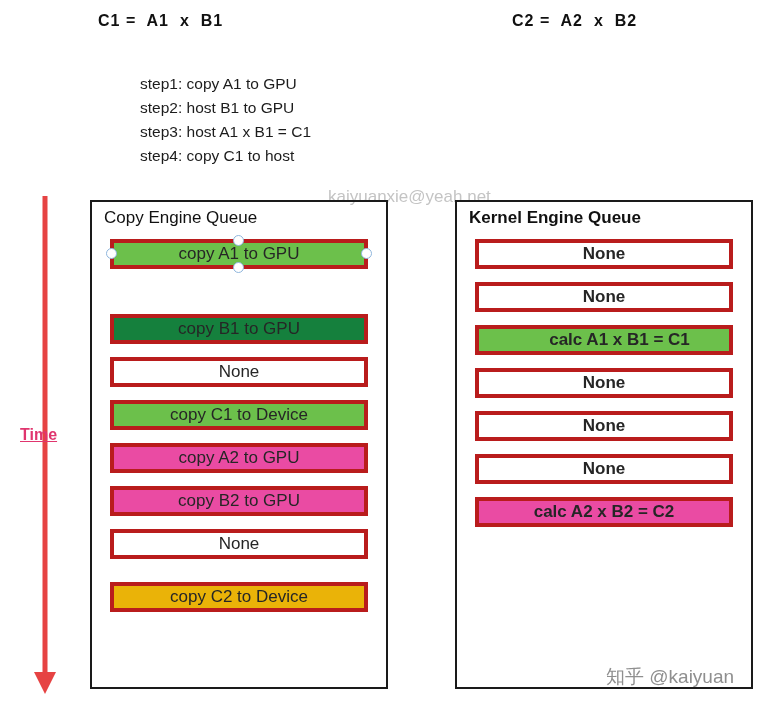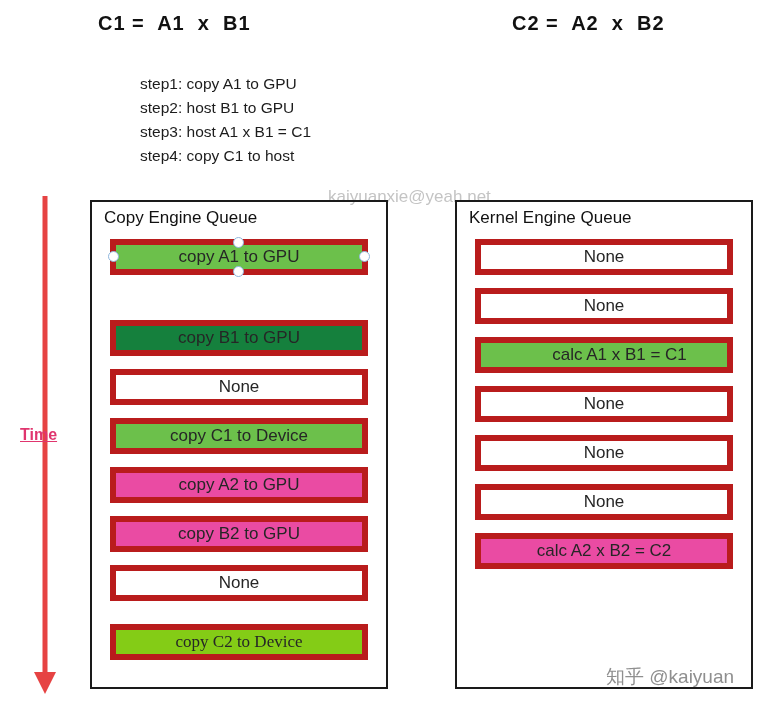--- a/index.html
+++ b/index.html
@@ -6,21 +6,21 @@
   body{
     position:relative;
     width:772px;height:711px;
     background:#ffffff;
     font-family:"Liberation Sans", sans-serif;
     color:#1f1f1f;
     overflow:hidden;
   }
   .abs{position:absolute;}
   .eq-header{
-    font-size:20px;font-weight:bold;color:#111;
+    font-size:16px;font-weight:bold;color:#111;
     white-space:pre;letter-spacing:1px;
   }
   #steps{left:140px;top:56px;font-size:15.5px;line-height:24px;color:#1c1c1c;margin-top:16px;}
   .step-line{white-space:pre;}
   #watermark-center{
     left:328px;top:187px;font-size:17px;color:#c4c4c4;z-index:0;white-space:pre;
   }
   #watermark-bottom{
     left:606px;top:664px;font-size:19px;color:#8f8f8f;z-index:5;white-space:pre;
   }
@@ -29,33 +29,33 @@
   #time-label{left:20px;top:426px;font-size:16px;font-weight:bold;text-decoration:underline;}
   
   .queue-box{
     width:298px;height:489px;
     border:2px solid #1a1a1a;
     background:transparent;
     box-sizing:border-box;
     z-index:1;
   }
   #copy-queue-box{left:90px;top:200px;}
-  #kernel-queue-box{left:455px;top:200px;}
+  #kernel-queue-box{left:455px;top:200px;font-weight:bold;}
   .queue-title{
     position:absolute;top:6px;left:12px;
     font-size:17px;color:#111;
   }
   .rows{
     position:absolute;top:37px;left:0;right:0;
     display:flex;flex-direction:column;align-items:center;gap:13px;
   }
   .row{
     position:relative;
-    width:258px;height:36px;
-    border:6px solid #b91c1c;
+    width:258px;height:30px;
+    border:4px solid #b91c1c;
     box-sizing:border-box;
     background:#ffffff;
     display:flex;align-items:center;justify-content:center;
     font-size:17px;color:#262626;
   }
   .rows .row:nth-child(8){margin-top:10px;}
   
   .handle{
     position:absolute;
     width:9px;height:9px;border-radius:50%;
@@ -112,21 +112,21 @@
     </div>
     <div class="row" style="background: rgb(234, 75, 163);">
       <span>copy A2 to GPU</span>
     </div>
     <div class="row" style="background: rgb(234, 75, 163);">
       <span>copy B2 to GPU</span>
     </div>
     <div class="row" style="background: rgb(255, 255, 255);">
       <span>None</span>
     </div>
-    <div class="row" style="background: #84cc16; font-family: Liberation Serif, serif;">
+    <div class="row" style="background: #eab308;">
       <span>copy C2 to Device</span>
     </div>
   </div>
 </div>
 
 <div class="abs queue-box" id="kernel-queue-box">
   <div class="queue-title">Kernel Engine Queue</div>
   <div class="rows">
     <div class="row" style="background: rgb(255, 255, 255);">
       <span>None</span>

